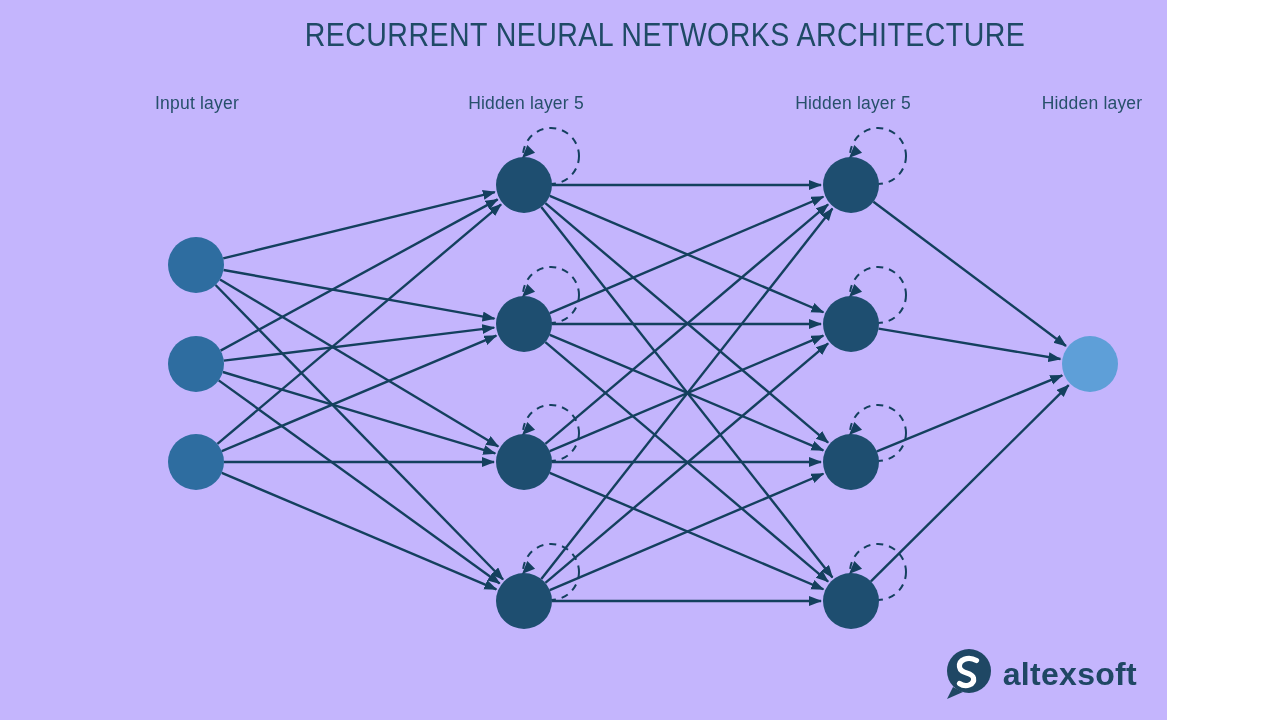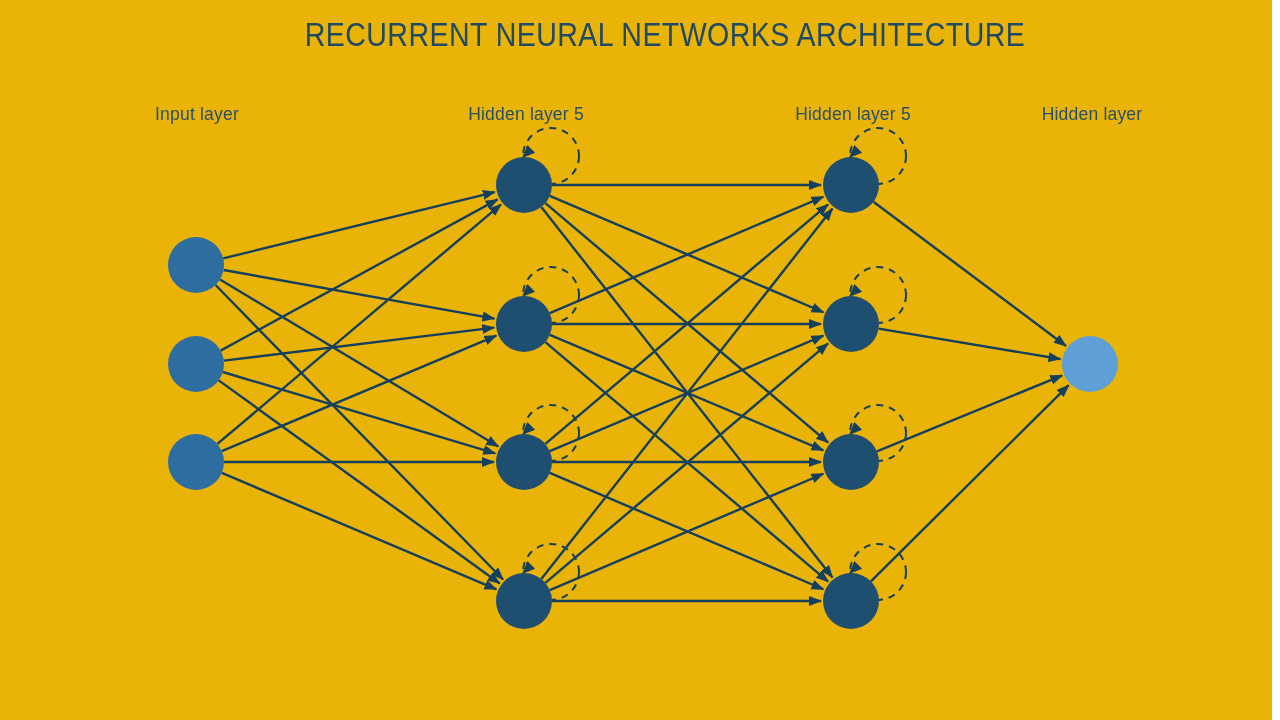--- a/index.html
+++ b/index.html
@@ -1,29 +1,29 @@
 <!DOCTYPE html>
 <html><head>
 <meta charset="utf-8">
 <style>
   html,body{margin:0;padding:0;background:#ffffff;}
   .page{
-    position:relative;width:1272px;height:720px;background:#eab308;overflow:hidden;
+    position:relative;width:1167px;height:720px;background:#c4b5fd;overflow:hidden;
     font-family:"Liberation Sans", sans-serif;
   }
   .title{
     position:absolute;top:15px;left:665px;
     transform:translateX(-50%) scaleX(0.84);
     transform-origin:center;
     white-space:nowrap;
     font-size:34px;font-weight:500;letter-spacing:0.5px;
     color:#1F4A66;
   }
   .layer-label{
-    position:absolute;top:104px;transform:translateX(-50%);
+    position:absolute;top:93px;transform:translateX(-50%);
     white-space:nowrap;font-size:17.5px;color:#27506B;letter-spacing:0.2px;
   }
   .net-svg{position:absolute;left:0;top:0;}
   .logo{
     position:absolute;right:30px;bottom:20px;
     display:flex;align-items:center;
   }
   .logo-text{
     font-size:32px;font-weight:700;color:#1F4764;letter-spacing:0.3px;
     margin-left:11px;line-height:1;
@@ -102,14 +102,22 @@
       <path d="M0 0 L-13 -5.5 L-13 5.5 Z" fill="#14405E" transform="translate(522 158) rotate(135)"></path>
       <path d="M0 0 L-13 -5.5 L-13 5.5 Z" fill="#14405E" transform="translate(522 297) rotate(135)"></path>
       <path d="M0 0 L-13 -5.5 L-13 5.5 Z" fill="#14405E" transform="translate(522 435) rotate(135)"></path>
       <path d="M0 0 L-13 -5.5 L-13 5.5 Z" fill="#14405E" transform="translate(522 574) rotate(135)"></path>
       <path d="M0 0 L-13 -5.5 L-13 5.5 Z" fill="#14405E" transform="translate(849 158) rotate(135)"></path>
       <path d="M0 0 L-13 -5.5 L-13 5.5 Z" fill="#14405E" transform="translate(849 297) rotate(135)"></path>
       <path d="M0 0 L-13 -5.5 L-13 5.5 Z" fill="#14405E" transform="translate(849 435) rotate(135)"></path>
       <path d="M0 0 L-13 -5.5 L-13 5.5 Z" fill="#14405E" transform="translate(849 574) rotate(135)"></path>
     </svg>
 
+  <div class="logo">
+    <svg width="47" height="53" viewBox="0 0 47 53">
+      <circle cx="24" cy="24" r="22" fill="#1F4764"></circle>
+      <path d="M8 40 L2 52 L18 45 Z" fill="#1F4764"></path>
+      <path d="M31.5 13.5 C 23 8.5, 13.5 13, 14.5 20 C 15.5 27.5, 27 24.5, 28.5 31 C 29.8 37.5, 21 41, 14.5 36.5" stroke="#ffffff" stroke-width="5.2" fill="none" stroke-linecap="round"></path>
+    </svg>
+    <span class="logo-text">altexsoft</span>
+  </div>
 
 </div>
 
 </body></html>

